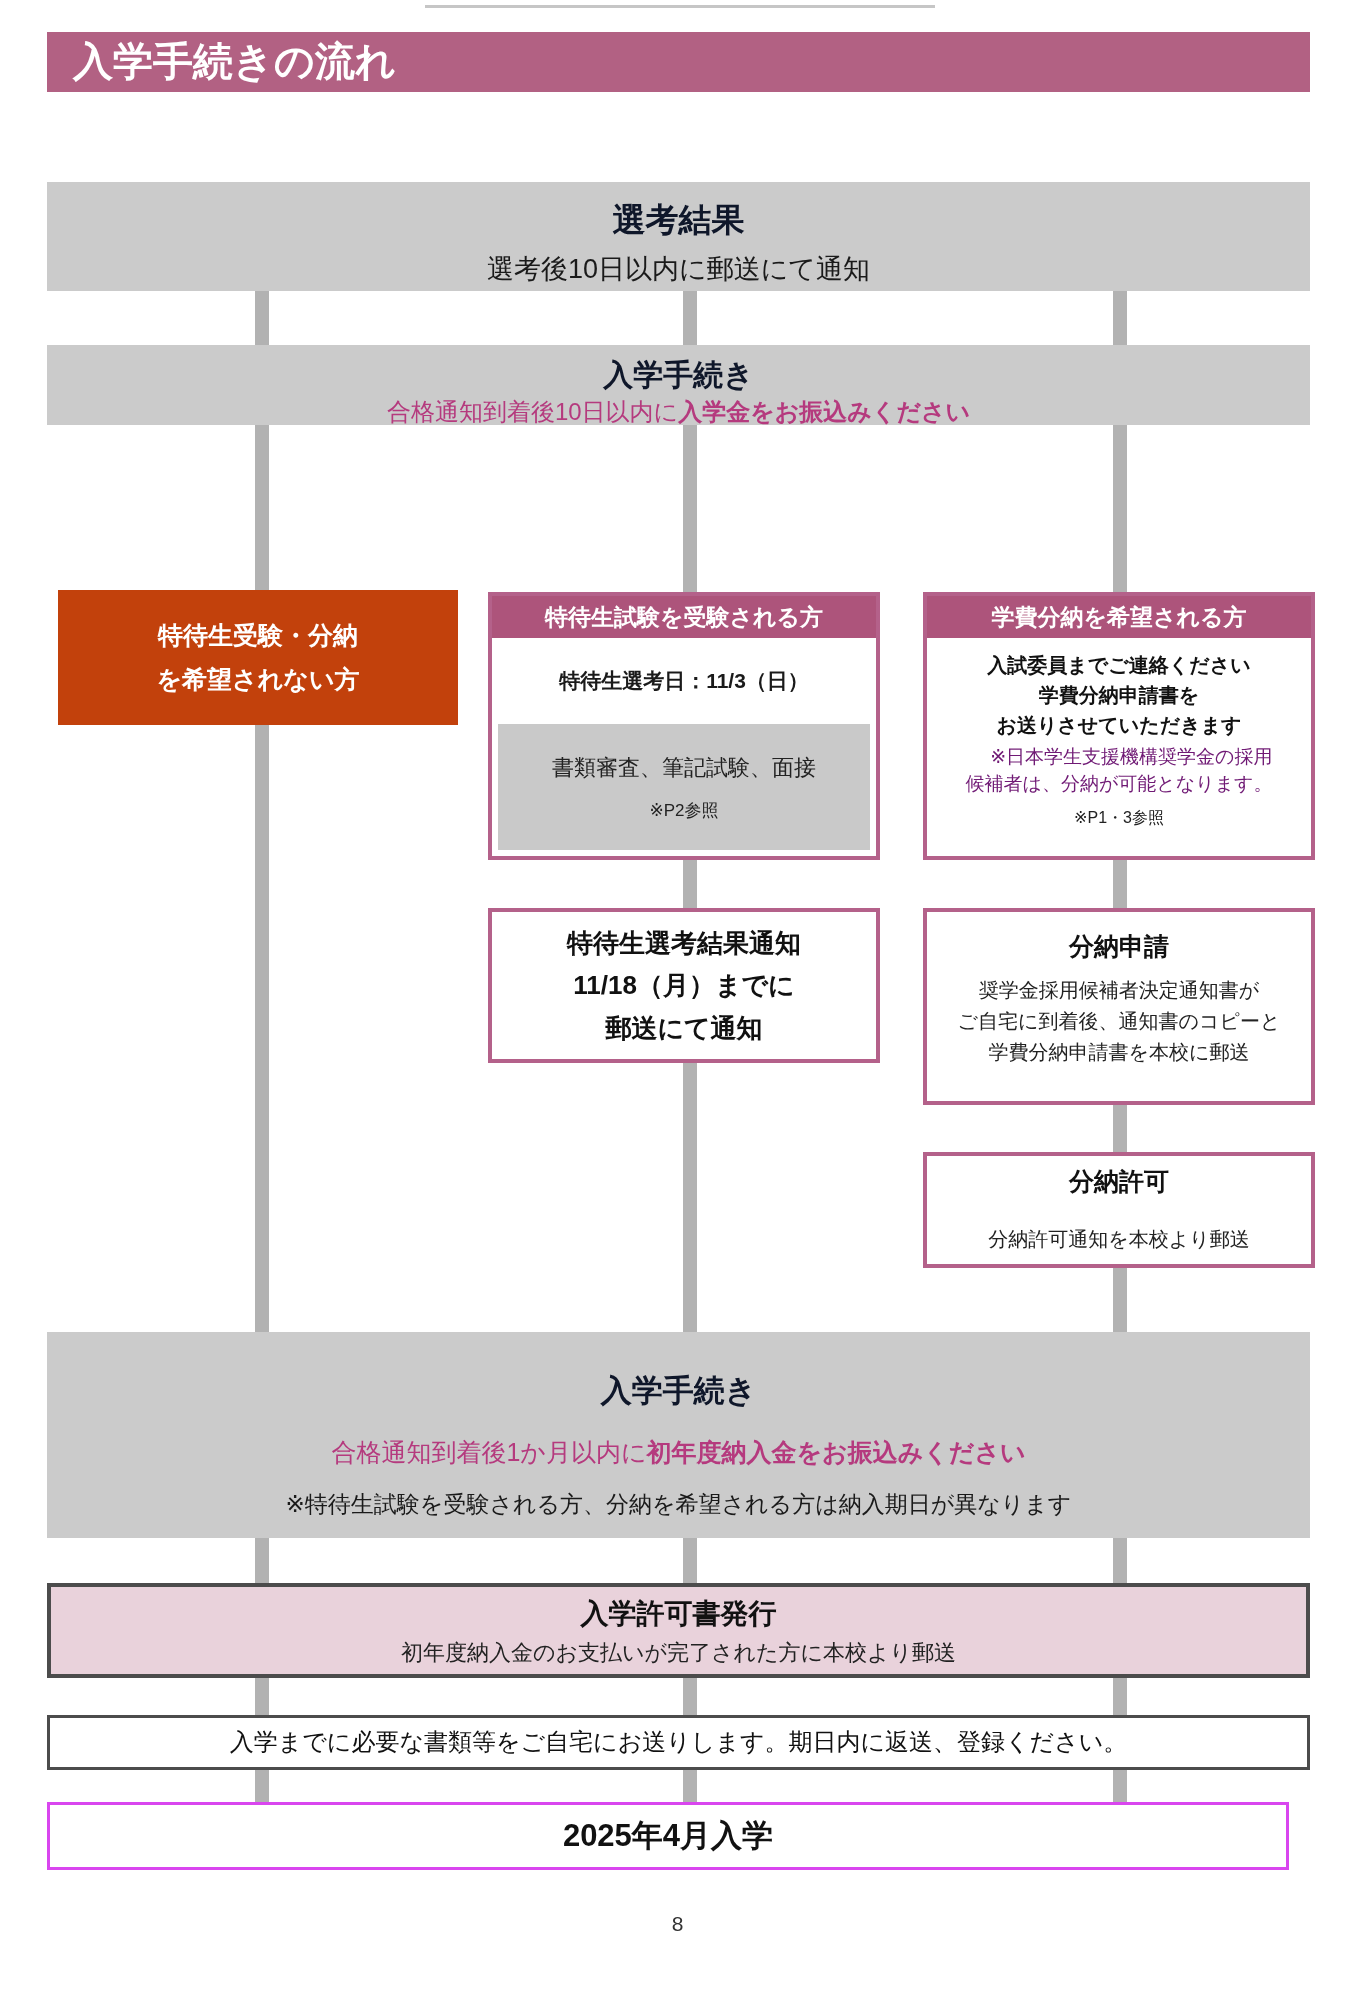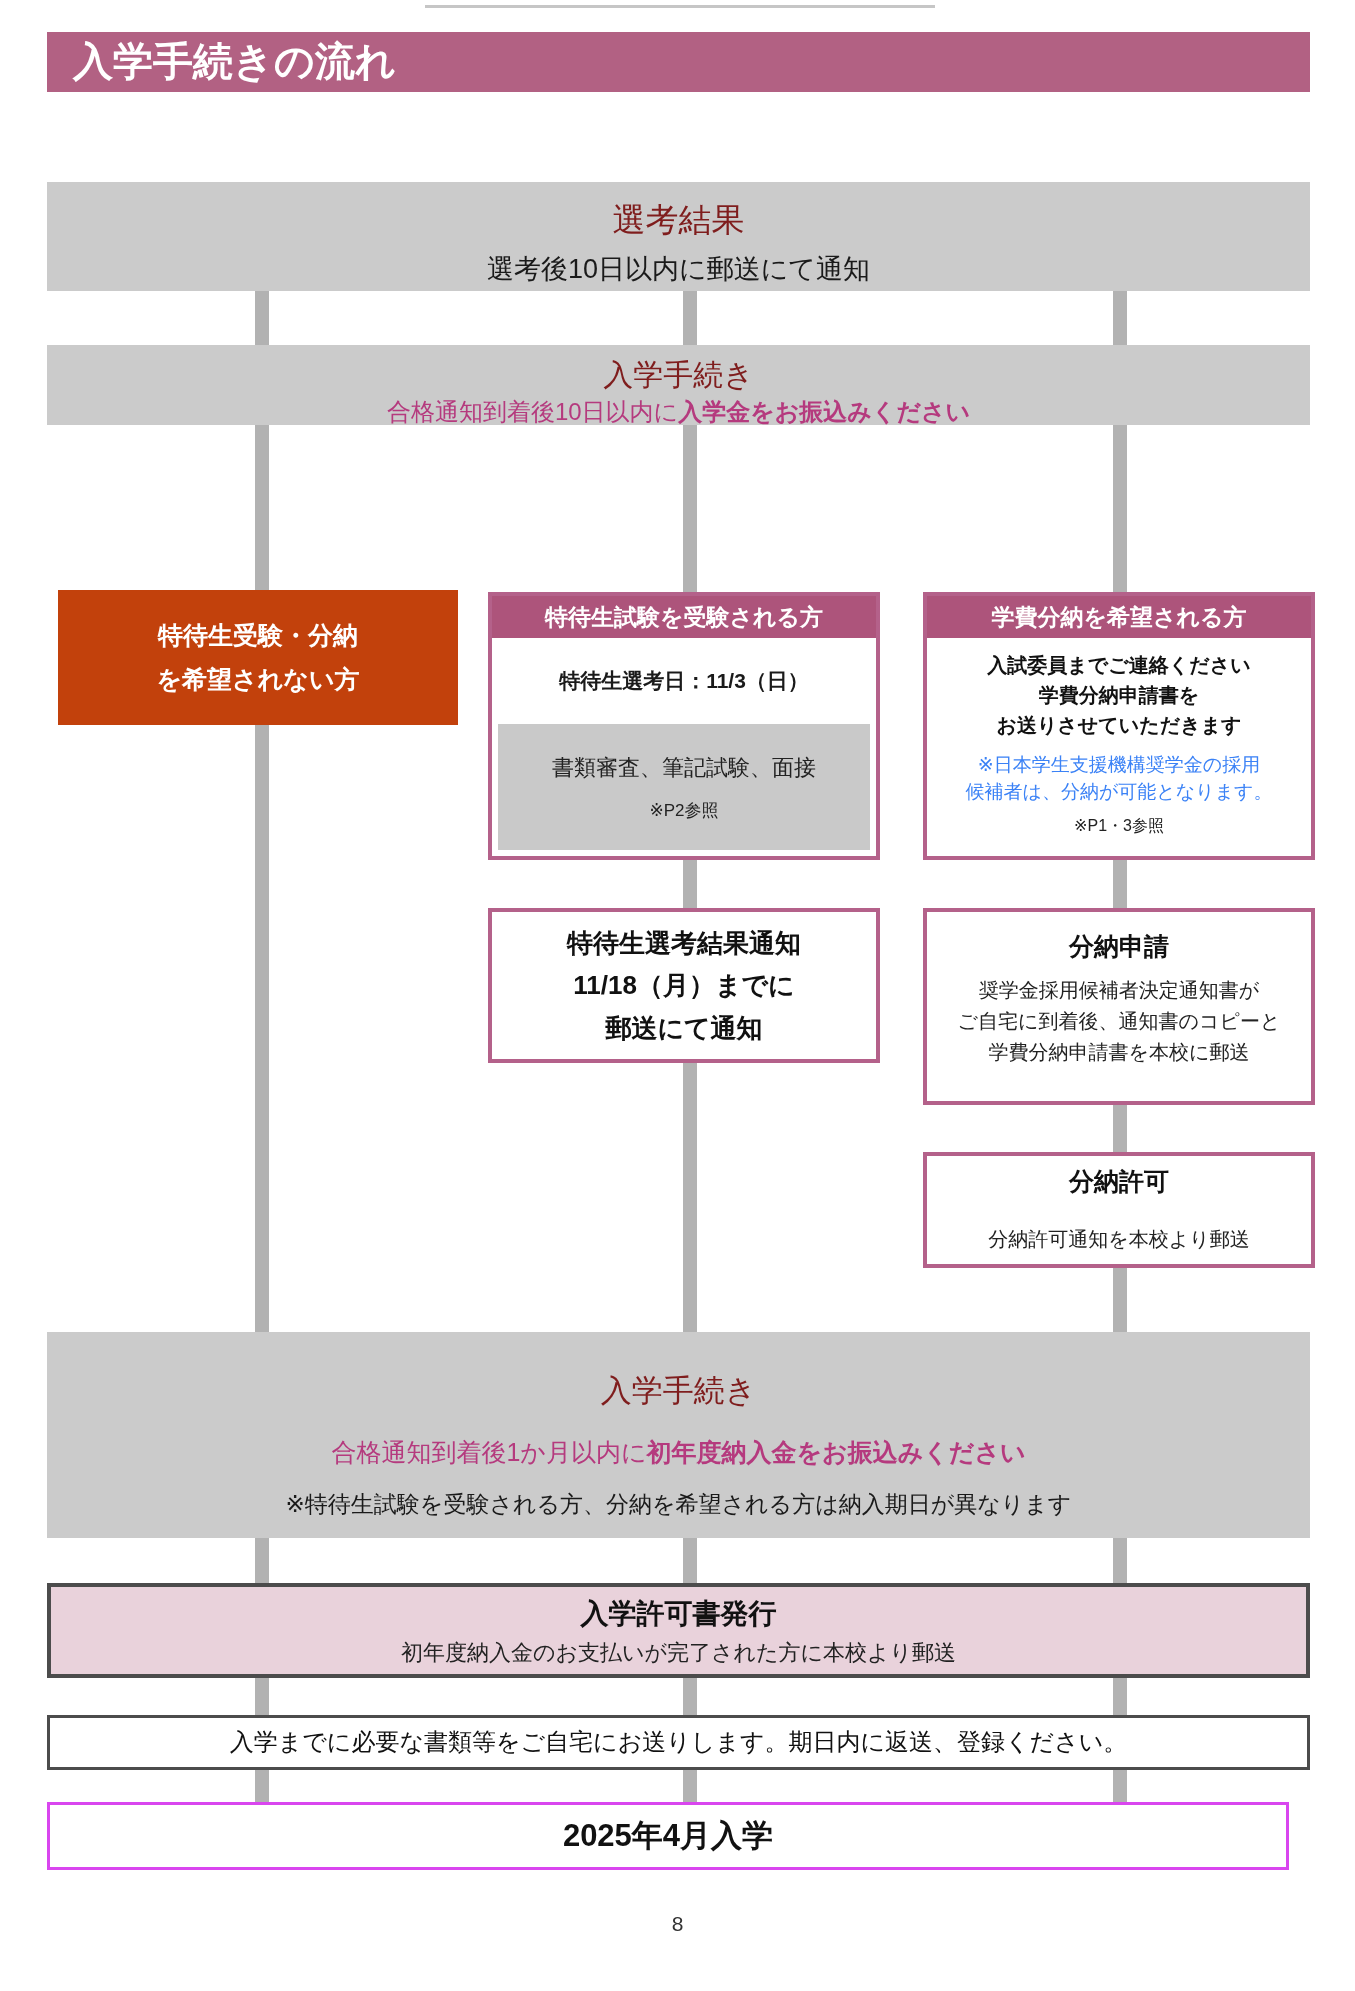--- a/index.html
+++ b/index.html
@@ -20,21 +20,21 @@
     background:#b26183;color:#ffffff;
     font-family:"Liberation Serif","DejaVu Serif",serif;
     font-weight:bold;font-size:40px;line-height:60px;
     padding-left:26px;box-sizing:border-box;
   }
   
   .gray-box{
     left:47px;width:1263px;background:#cbcbcb;
     text-align:center;box-sizing:border-box;
   }
-  .gb-title{font-weight:normal;font-size:33px;color:#7f1d1d;}
+  .gb-title{font-weight:bold;font-size:33px;color:#0f172a;}
   .gb-body{font-size:27px;color:#1a1a1a;}
   .pink-line{font-size:24px;color:#b53a7e;}
   .pink-line b{font-weight:bold;}
   
   .conn{position:absolute;width:14px;background:#b2b2b2;}
   
   .left-pink{
     left:58px;top:590px;width:400px;height:135px;
     background:#c2410c;color:#ffffff;font-weight:bold;font-size:25px;
     display:flex;flex-direction:column;justify-content:center;align-items:center;
@@ -55,21 +55,21 @@
     font-weight:bold;font-size:21px;color:#1a1a1a;}
   .exam-gray{
     flex:1;margin:0 6px 6px 6px;background:#c9c9c9;
     display:flex;flex-direction:column;justify-content:center;align-items:center;gap:16px;
   }
   .exam-line{font-size:22px;color:#222;}
   .ref-line{font-size:17px;color:#222;}
   .contact-body{flex:1;display:flex;flex-direction:column;justify-content:flex-start;
     align-items:center;padding-top:12px;}
   .contact-bold{font-weight:bold;font-size:20px;line-height:1.5;text-align:center;color:#111;}
-  .contact-note{font-size:19px;line-height:1.42;text-align:center;color:#3b82f6;margin-top:12px;}
+  .contact-note{font-size:19px;line-height:1.42;text-align:right;color:#701a75;margin-top:4px;}
   .contact-ref{font-size:16px;color:#222;margin-top:10px;}
   .mid-box2{left:488px;top:908px;width:392px;height:155px;justify-content:center;align-items:center;}
   .result-lines{font-weight:bold;font-size:26px;line-height:1.62;text-align:center;color:#111;}
   .app-box{left:923px;top:908px;width:392px;height:197px;align-items:center;padding-top:18px;}
   .app-title{font-weight:bold;font-size:25px;color:#111;margin-bottom:12px;}
   .app-body{font-size:20px;line-height:1.55;text-align:center;color:#222;}
   .perm-box{left:923px;top:1152px;width:392px;height:116px;justify-content:center;align-items:center;gap:26px;}
   
   .permit-issue{
     left:47px;top:1583px;width:1263px;height:95px;

